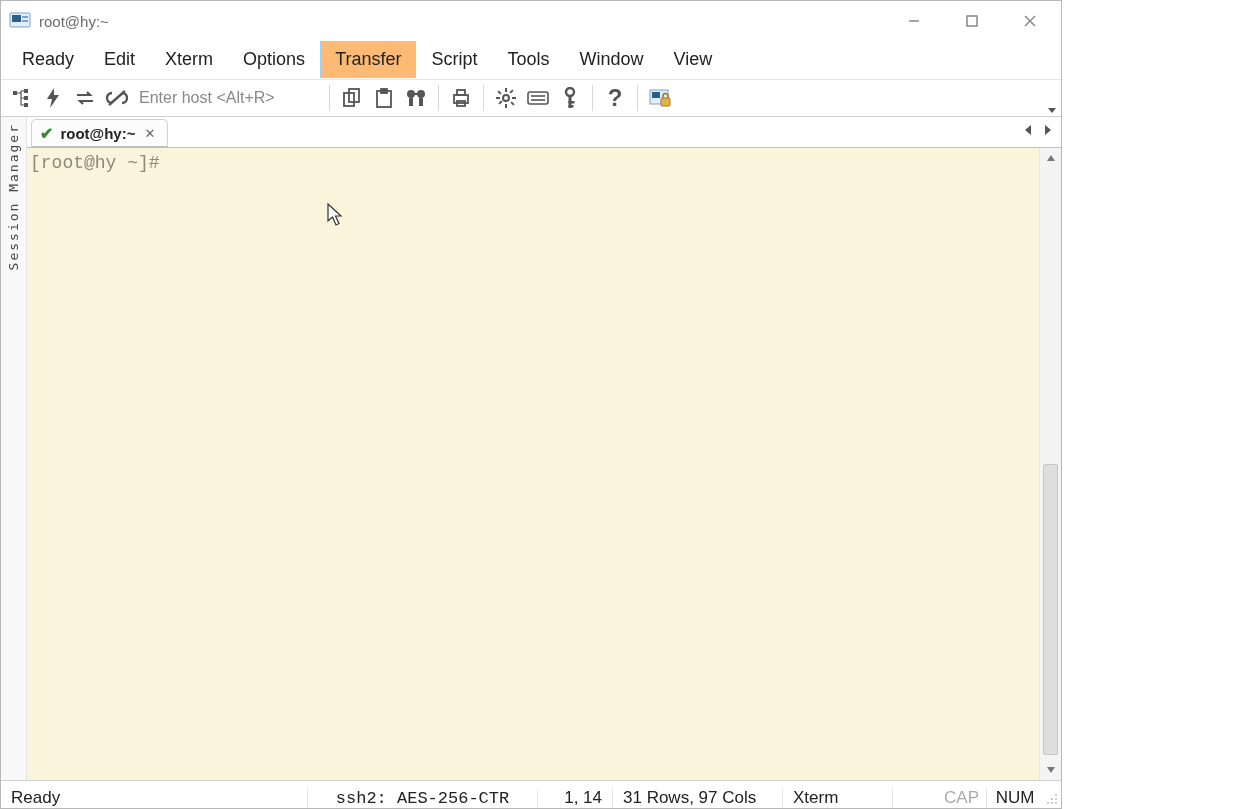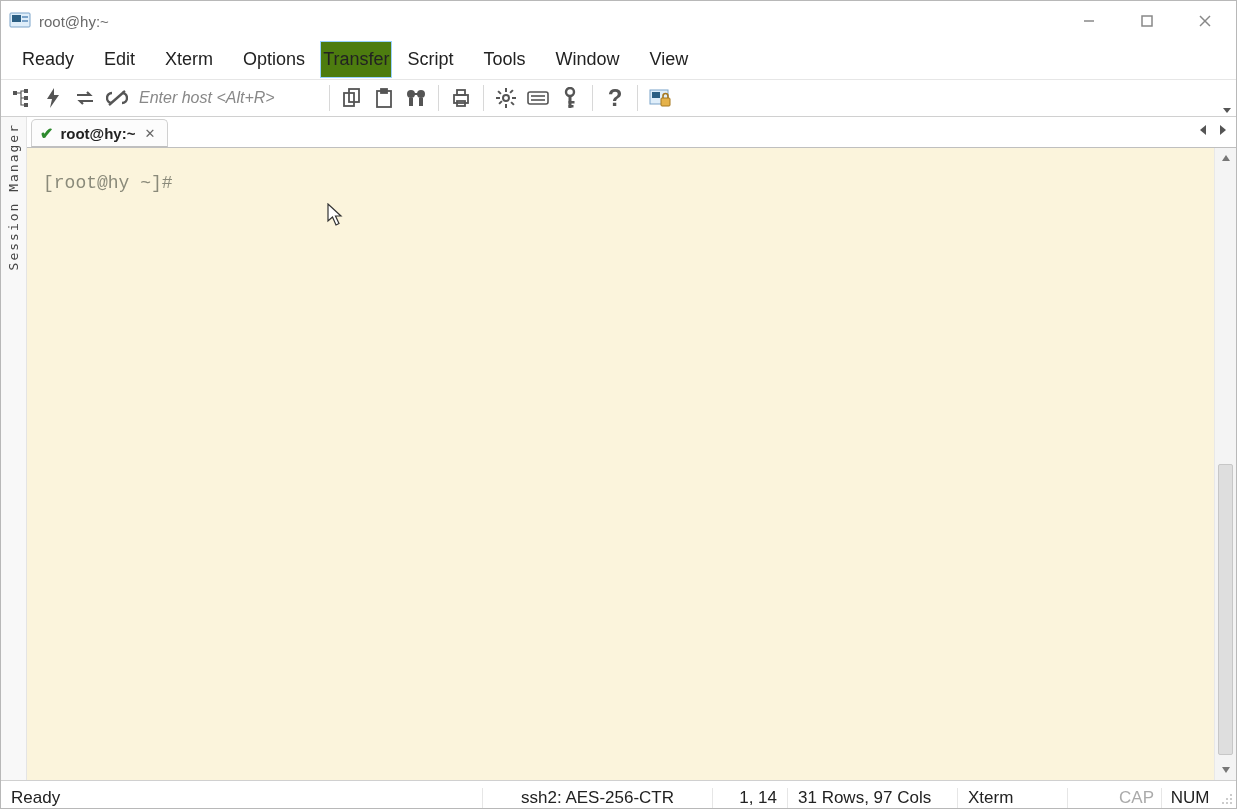--- a/index.html
+++ b/index.html
@@ -1,37 +1,37 @@
 <!DOCTYPE html>
 <html><head>
 <meta charset="utf-8">
 <style>
   * { box-sizing: border-box; margin: 0; padding: 0; }
   html, body { width: 1237px; height: 809px; font-family: "Segoe UI", Tahoma, sans-serif; font-size: 15px; overflow: hidden; background: #fff; color: #333; }
-  .window { width: 1237px; height: 809px; display: flex; flex-direction: column; border: 1px solid #b8b8b8; background: #fff; }
+  .window { width: 1062px; height: 809px; display: flex; flex-direction: column; border: 1px solid #b8b8b8; background: #fff; }
 
   
   .titlebar { height: 40px; display: flex; align-items: center; padding: 0 2px 0 8px; background: #fff; }
   .titlebar-icon { width: 22px; height: 20px; margin-right: 8px; }
   .titlebar-title { flex: 0 0 auto; font-size: 15px; color: #6a6a6a; }
   .titlebar-spacer { flex: 1; }
   .titlebar-btn { width: 58px; height: 40px; display: flex; align-items: center; justify-content: center; color: #888; }
   .titlebar-btn svg { stroke: currentColor; }
 
   
   .menubar { height: 38px; display: flex; align-items: stretch; padding: 0 6px; border-bottom: 1px solid transparent; }
   .menu-item { padding: 0 15px; display: flex; align-items: center; font-size: 18px; color: #222; cursor: default; }
-  .menu-item.highlight { background: #4d7c0f; border: 1px solid #99d1ff; padding: 0 2px; }
+  .menu-item.highlight { background: #fdba74; border: 1px solid #99d1ff; padding: 0 14px; }
 
   
   .toolbar { height: 38px; display: flex; align-items: center; padding: 0 4px; border-top: 1px solid #e6e6e6; border-bottom: 1px solid #d0d0d0; position: relative; }
   .tool-btn { width: 30px; height: 30px; display: flex; align-items: center; justify-content: center; color: #555; margin: 0 1px; }
   .tool-btn svg, .tool-btn span.g { pointer-events: none; }
   .tool-sep { width: 1px; height: 26px; background: #d8d8d8; margin: 0 6px; }
-  .host-input { border: none; outline: none; font-size: 16px; color: #ef4444; background: transparent; width: 190px; padding: 2px 6px; font-style: italic; }
+  .host-input { border: none; outline: none; font-size: 16px; color: #ef4444; background: transparent; width: 190px; padding: 2px 6px; }
   .host-input::placeholder { color: #888; }
   .toolbar-overflow { position: absolute; right: 4px; bottom: 2px; width: 10px; height: 10px; display:flex; align-items:flex-end; justify-content:center; color:#555;}
 
   
   .body { flex: 1; display: flex; min-height: 0; }
   .session-manager { width: 26px; border-right: 1px solid #e4e4e4; background: #f8f8f8; display: flex; align-items: flex-start; justify-content: center; padding-top: 6px; }
   .session-manager .vlabel { writing-mode: vertical-rl; text-orientation: mixed; font-size: 13px; letter-spacing: 2px; color: #444; font-family: Consolas, monospace; transform: rotate(180deg); }
 
   .main-col { flex: 1; display: flex; flex-direction: column; min-width: 0; }
 
@@ -39,21 +39,21 @@
   .tabstrip { height: 30px; display: flex; align-items: flex-end; padding: 0 4px; position: relative; }
   .tab { display: flex; align-items: center; height: 28px; border: 1px solid #d0d0d0; border-bottom: 1px solid #bfbfbf; border-radius: 5px 5px 0 0; background: #fcfcfc; padding: 0 10px 0 8px; gap: 7px; }
   .tab .chk { color: #2e8b2e; font-weight: bold; font-size: 16px; }
   .tab .label { font-weight: 600; font-size: 15px; color: #222; }
   .tab .close { color: #666; font-size: 13px; padding: 0 2px; }
   .tabnav { position: absolute; right: 6px; top: 4px; display: flex; gap: 6px; color: #555; }
   .tabnav span { width: 14px; height: 18px; display:flex; align-items:center; justify-content:center; }
 
   
   .terminal-wrap { flex: 1; display: flex; border-top: 1px solid #bfbfbf; background: #fbf4dc; position: relative; min-height: 0; }
-  .terminal { flex: 1; padding: 4px 16px; font-family: Consolas, "Courier New", monospace; font-size: 18px; line-height: 22px; color: #333; overflow: hidden; margin-top: 20px; }
+  .terminal { flex: 1; padding: 4px 3px; font-family: Consolas, "Courier New", monospace; font-size: 18px; line-height: 22px; color: #333; overflow: hidden; }
   .terminal .prompt { color: #8a8a7a; }
   .scrollbar-v { width: 22px; background: #f4f4f4; border-left: 1px solid #e8e8e8; position: relative; }
   .scrollbar-v .arrow { position: absolute; left: 0; right: 0; height: 20px; display:flex; align-items:center; justify-content:center; color:#777; }
   .scrollbar-v .arrow.top { top: 0; }
   .scrollbar-v .arrow.bot { bottom: 0; }
   .scrollbar-v .thumb { position: absolute; left: 3px; right: 3px; top: 50%; height: 46%; background: #dedede; border: 1px solid #c7c7c7; border-radius: 2px; }
 
   
   .cursor-overlay { position: absolute; left: 300px; top: 55px; pointer-events: none; }
 
@@ -265,21 +265,21 @@
                 <polygon points="1,1 9,1 5,7"></polygon>
               </svg>
             </div>
         </div>
       </div>
     </div>
   </div>
 
   <div class="statusbar">
     <div class="status-cell grow">Ready</div>
-    <div class="status-cell" style="width:230px; justify-content:center;">ssh2: AES-256-CTR</div>
+    <div class="status-cell" style="width:230px; justify-content:center;font-family:Liberation Mono, monospace;">ssh2: AES-256-CTR</div>
     <div class="status-cell" style="width:75px; justify-content:flex-end;">1, 14</div>
     <div class="status-cell" style="width:170px;">31 Rows, 97 Cols</div>
     <div class="status-cell" style="width:110px;">Xterm</div>
     <div class="status-cell dim" style="width:50px; justify-content:center;margin-left:44px;">CAP</div>
     <div class="status-cell" style="width:56px; border-right:none; justify-content:center;">NUM</div>
     <div class="status-grip">
       <svg width="12" height="12" viewBox="0 0 12 12" fill="#bbb">
           <circle cx="10" cy="10" r="1"></circle>
           <circle cx="6" cy="10" r="1"></circle>
           <circle cx="10" cy="6" r="1"></circle>

